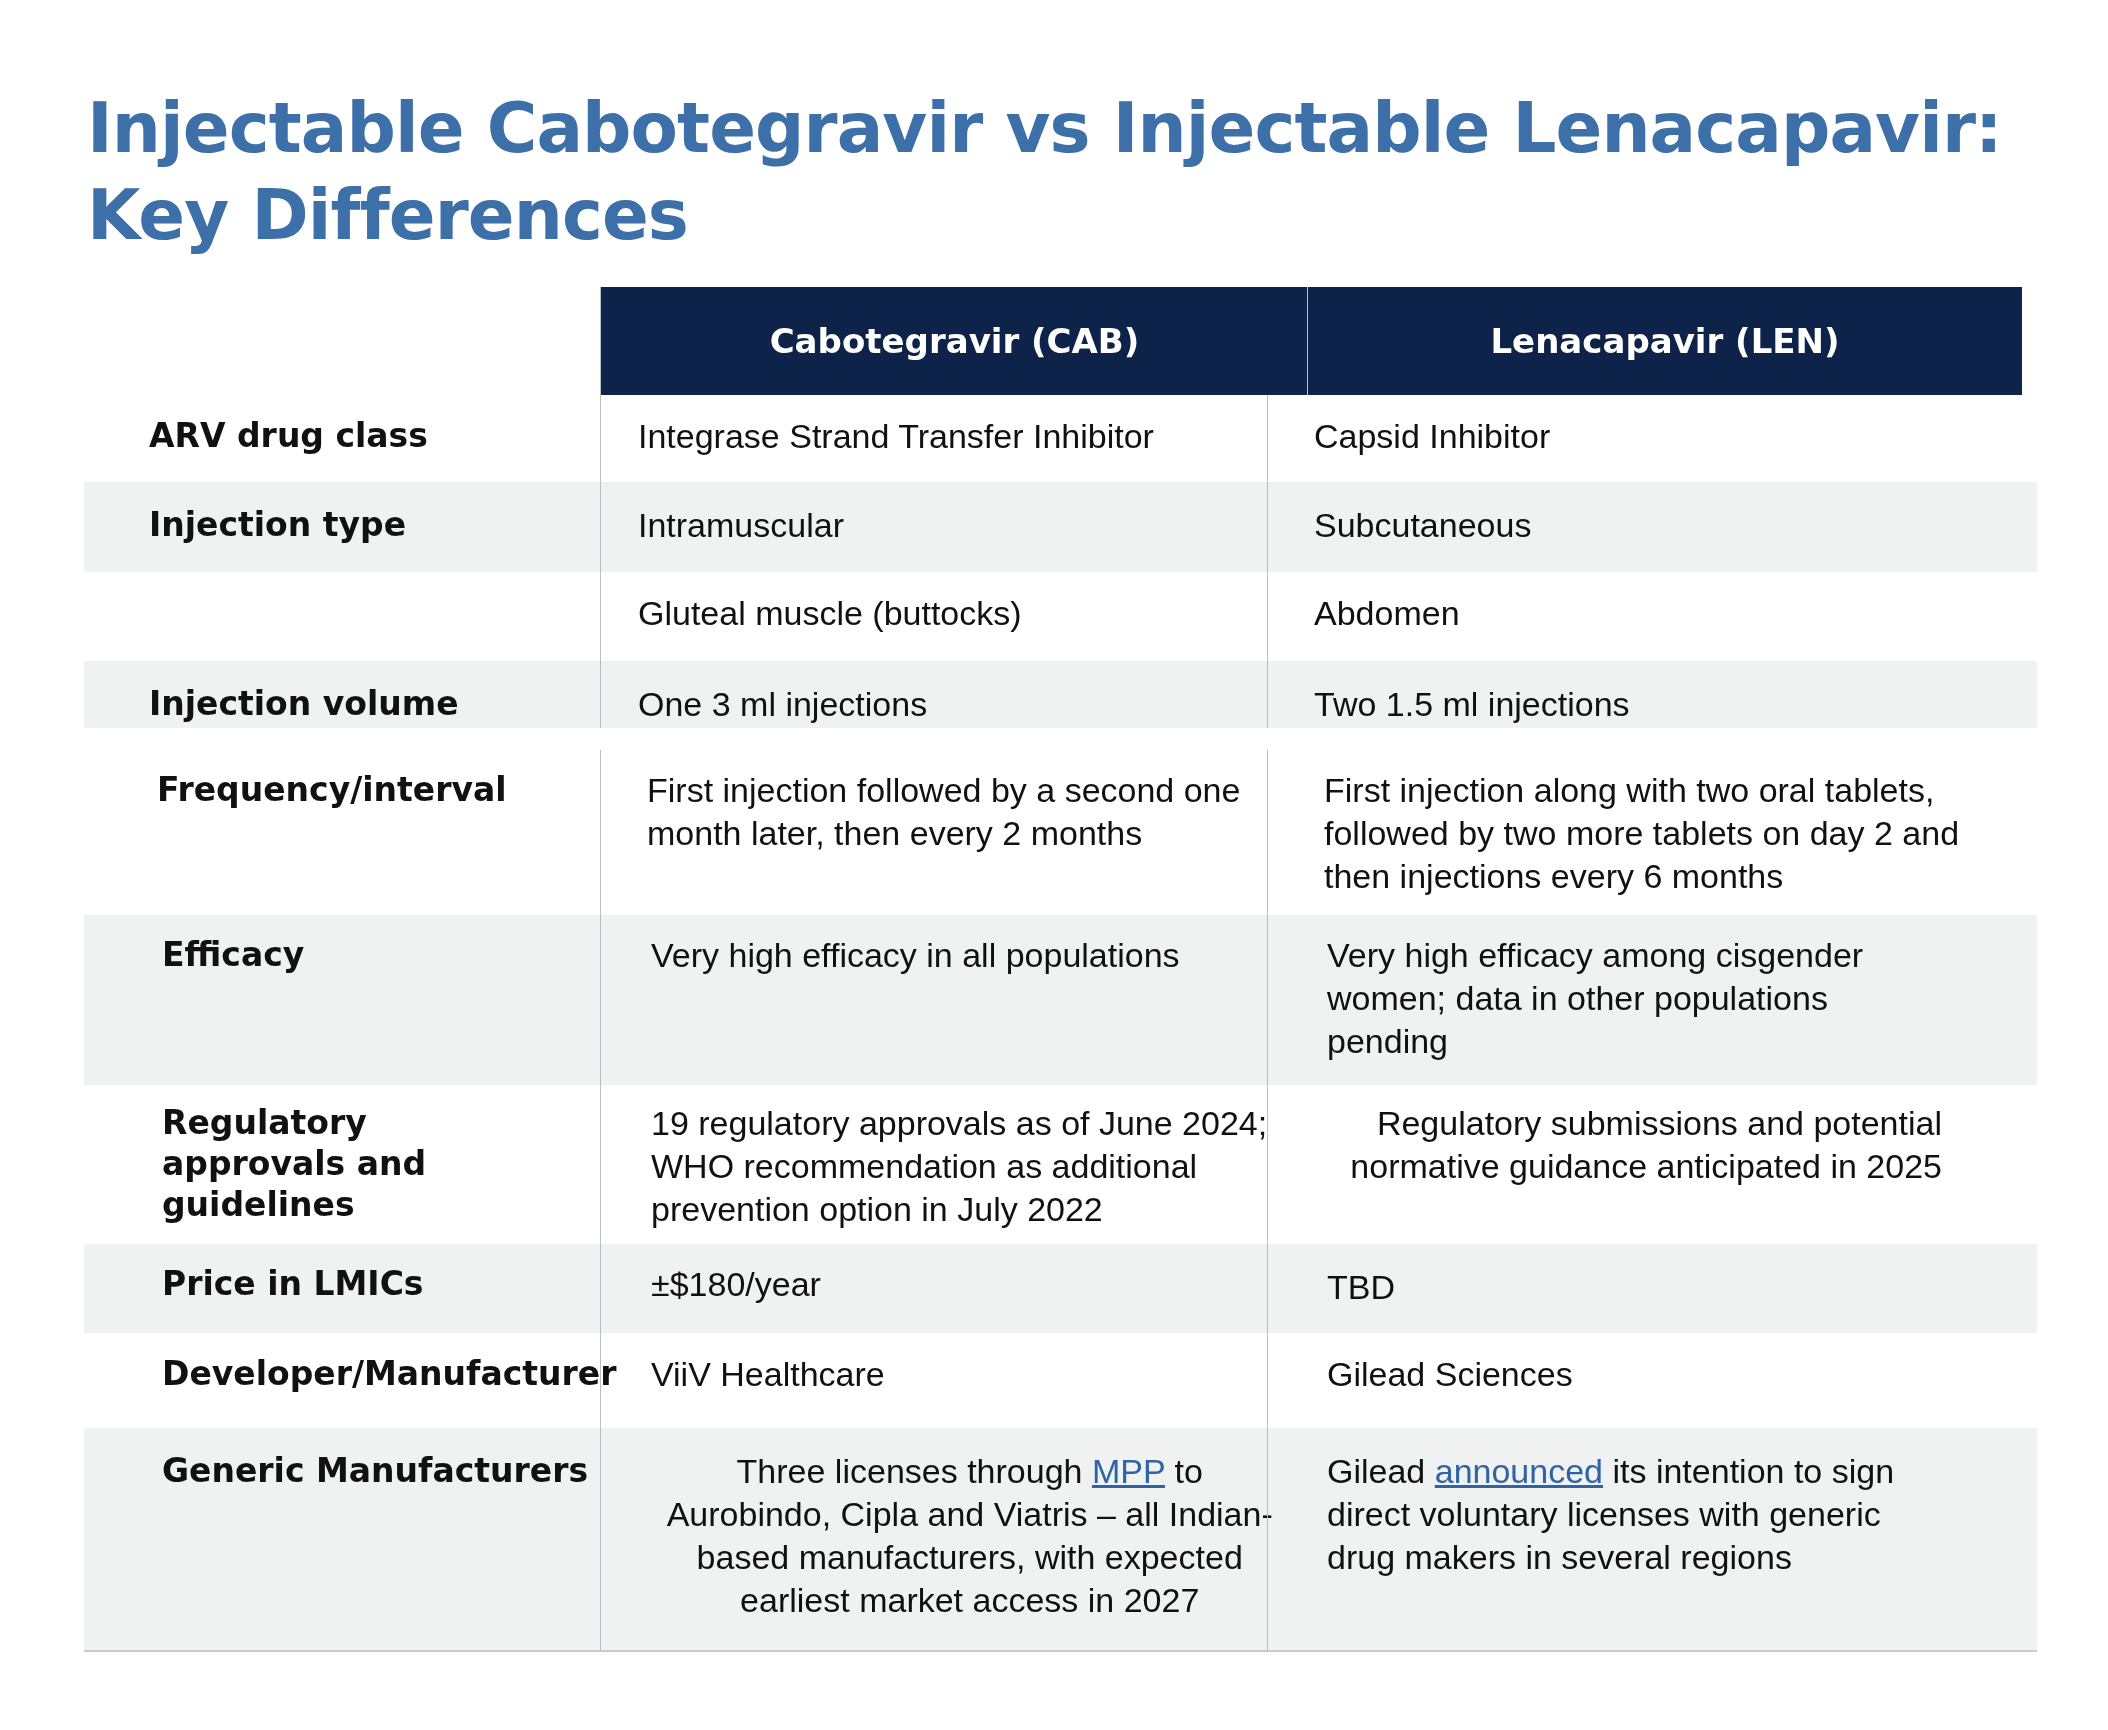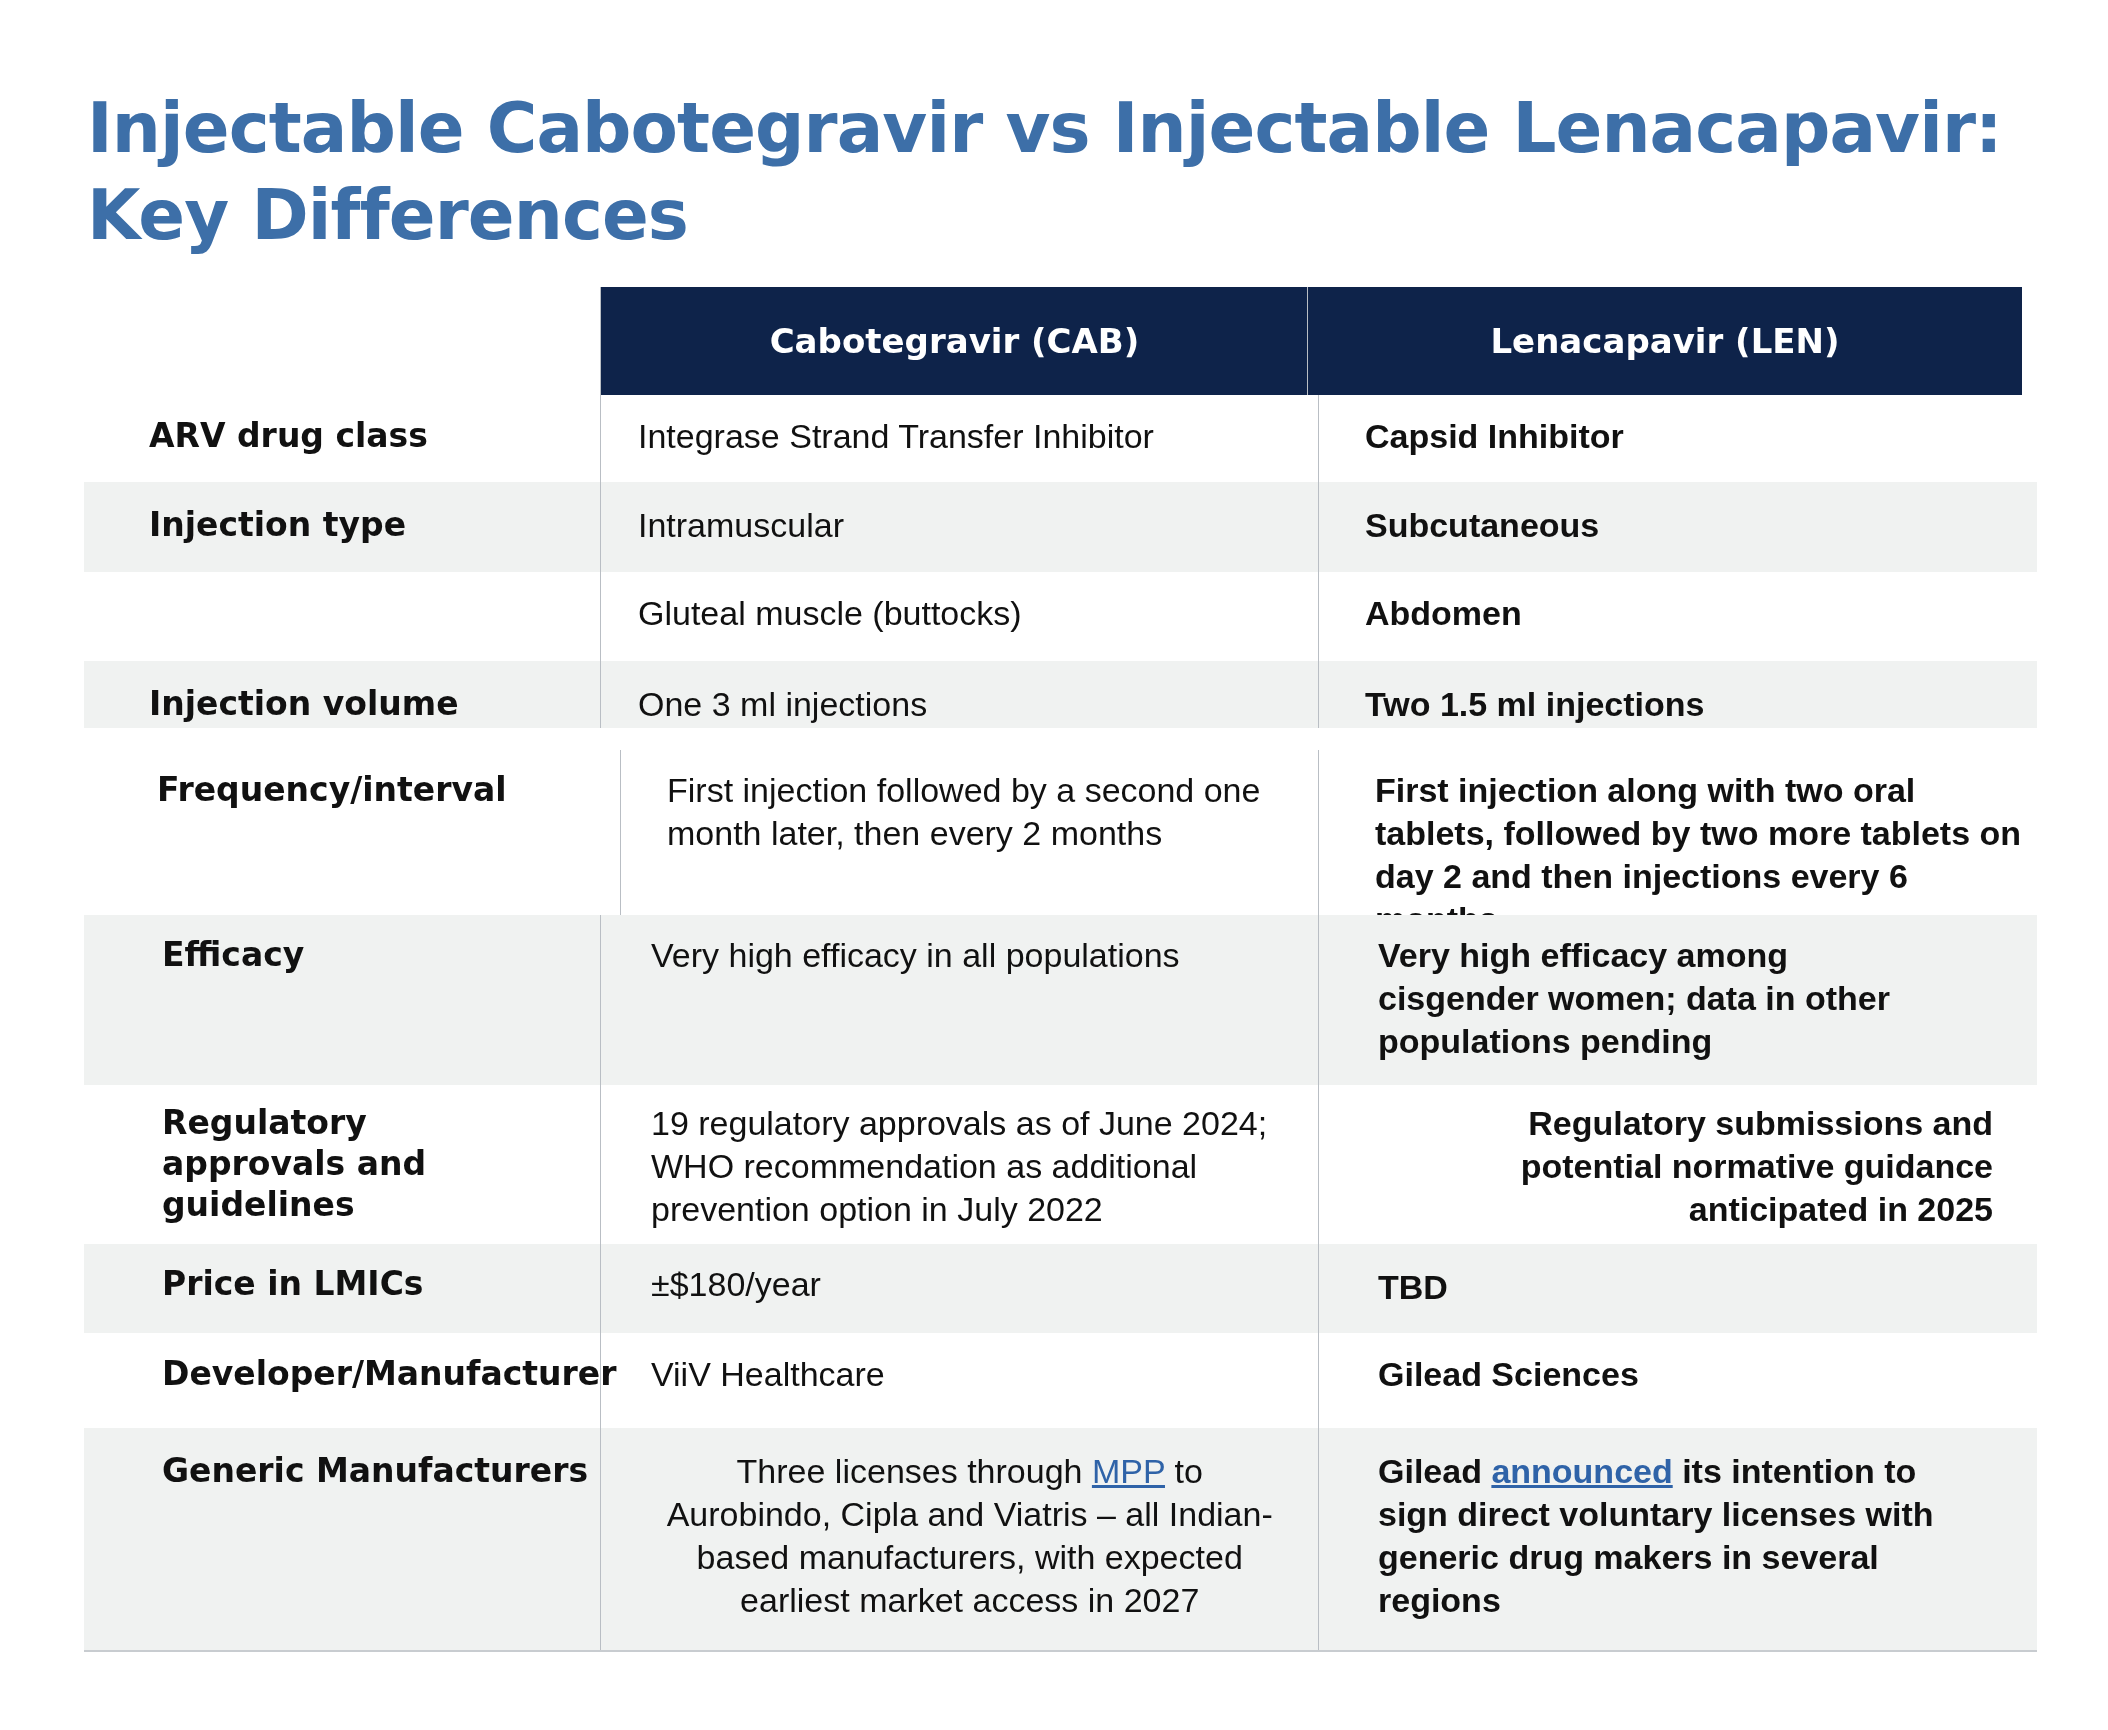--- a/index.html
+++ b/index.html
@@ -14,21 +14,21 @@
          font-family:"DejaVu Sans", sans-serif; font-weight:bold; font-size:34px; }
   .hdr.cab { left:516px; width:707px; border-left:1.9px solid #b9bec4; }
   .hdr.len { left:1223px; width:714px; border-left:1.9px solid #b9bec4; }
   .row { position:absolute; left:0; width:1953px; }
   .row.alt { background:#f0f2f1; }
   .cell { position:absolute; top:0; bottom:0; box-sizing:border-box;
           font-size:34px; line-height:43px; }
   .cell.label { left:0; width:516px; font-family:"DejaVu Sans", sans-serif;
                 font-weight:bold; font-size:33px; line-height:41px; }
   .cell.cab { left:516px; width:707px; border-left:1.9px solid #b9bec4; }
-  .cell.len { left:1234px; width:731px; border-left:1.9px solid #b9bec4;font-weight:bold; }
+  .cell.len { left:1183px; width:731px; border-left:1.9px solid #b9bec4; }
   .link { color:#2f63a8; text-decoration:underline; }
   .bottom-line { position:absolute; left:0; width:1953px; height:1.9px; background:#c8ccd0; }
 </style>
 </head>
 <body>
 
 <h1 class="title">
   <span>Injectable Cabotegravir vs Injectable Lenacapavir:</span><br>
   <span>Key Differences</span>
 </h1>
@@ -55,21 +55,21 @@
   </div>
 
   <div class="row alt" style="top:374px;height:67px;">
     <div class="cell label" style="padding:22px 0 0 65px;">Injection volume</div>
     <div class="cell cab" style="padding:22px 0 0 37px;">One 3 ml injections</div>
     <div class="cell len" style="padding:22px 0 0 46px;">Two 1.5 ml injections</div>
   </div>
 
   <div class="row" style="top:463px;height:165px;">
     <div class="cell label" style="padding:18.6px 0 0 73px;">Frequency/interval</div>
-    <div class="cell cab" style="padding:18.6px 37px 0 46px;margin-left:20px;">First injection followed by a second one month later, then every 2 months</div>
+    <div class="cell cab" style="padding:18.6px 37px 0 46px;">First injection followed by a second one month later, then every 2 months</div>
     <div class="cell len" style="padding:18.6px 18.6px 0 56px;">First injection along with two oral tablets, followed by two more tablets on day 2 and then injections every 6 months</div>
   </div>
 
   <div class="row alt" style="top:628px;height:170px;">
     <div class="cell label" style="padding:18.6px 0 0 78px;">Efficacy</div>
     <div class="cell cab" style="padding:18.6px 37px 0 50px;">Very high efficacy in all populations</div>
     <div class="cell len" style="padding:18.6px 111px 0 59px;">Very high efficacy among cisgender women; data in other populations pending</div>
   </div>
 
   <div class="row" style="top:798px;height:160px;">

